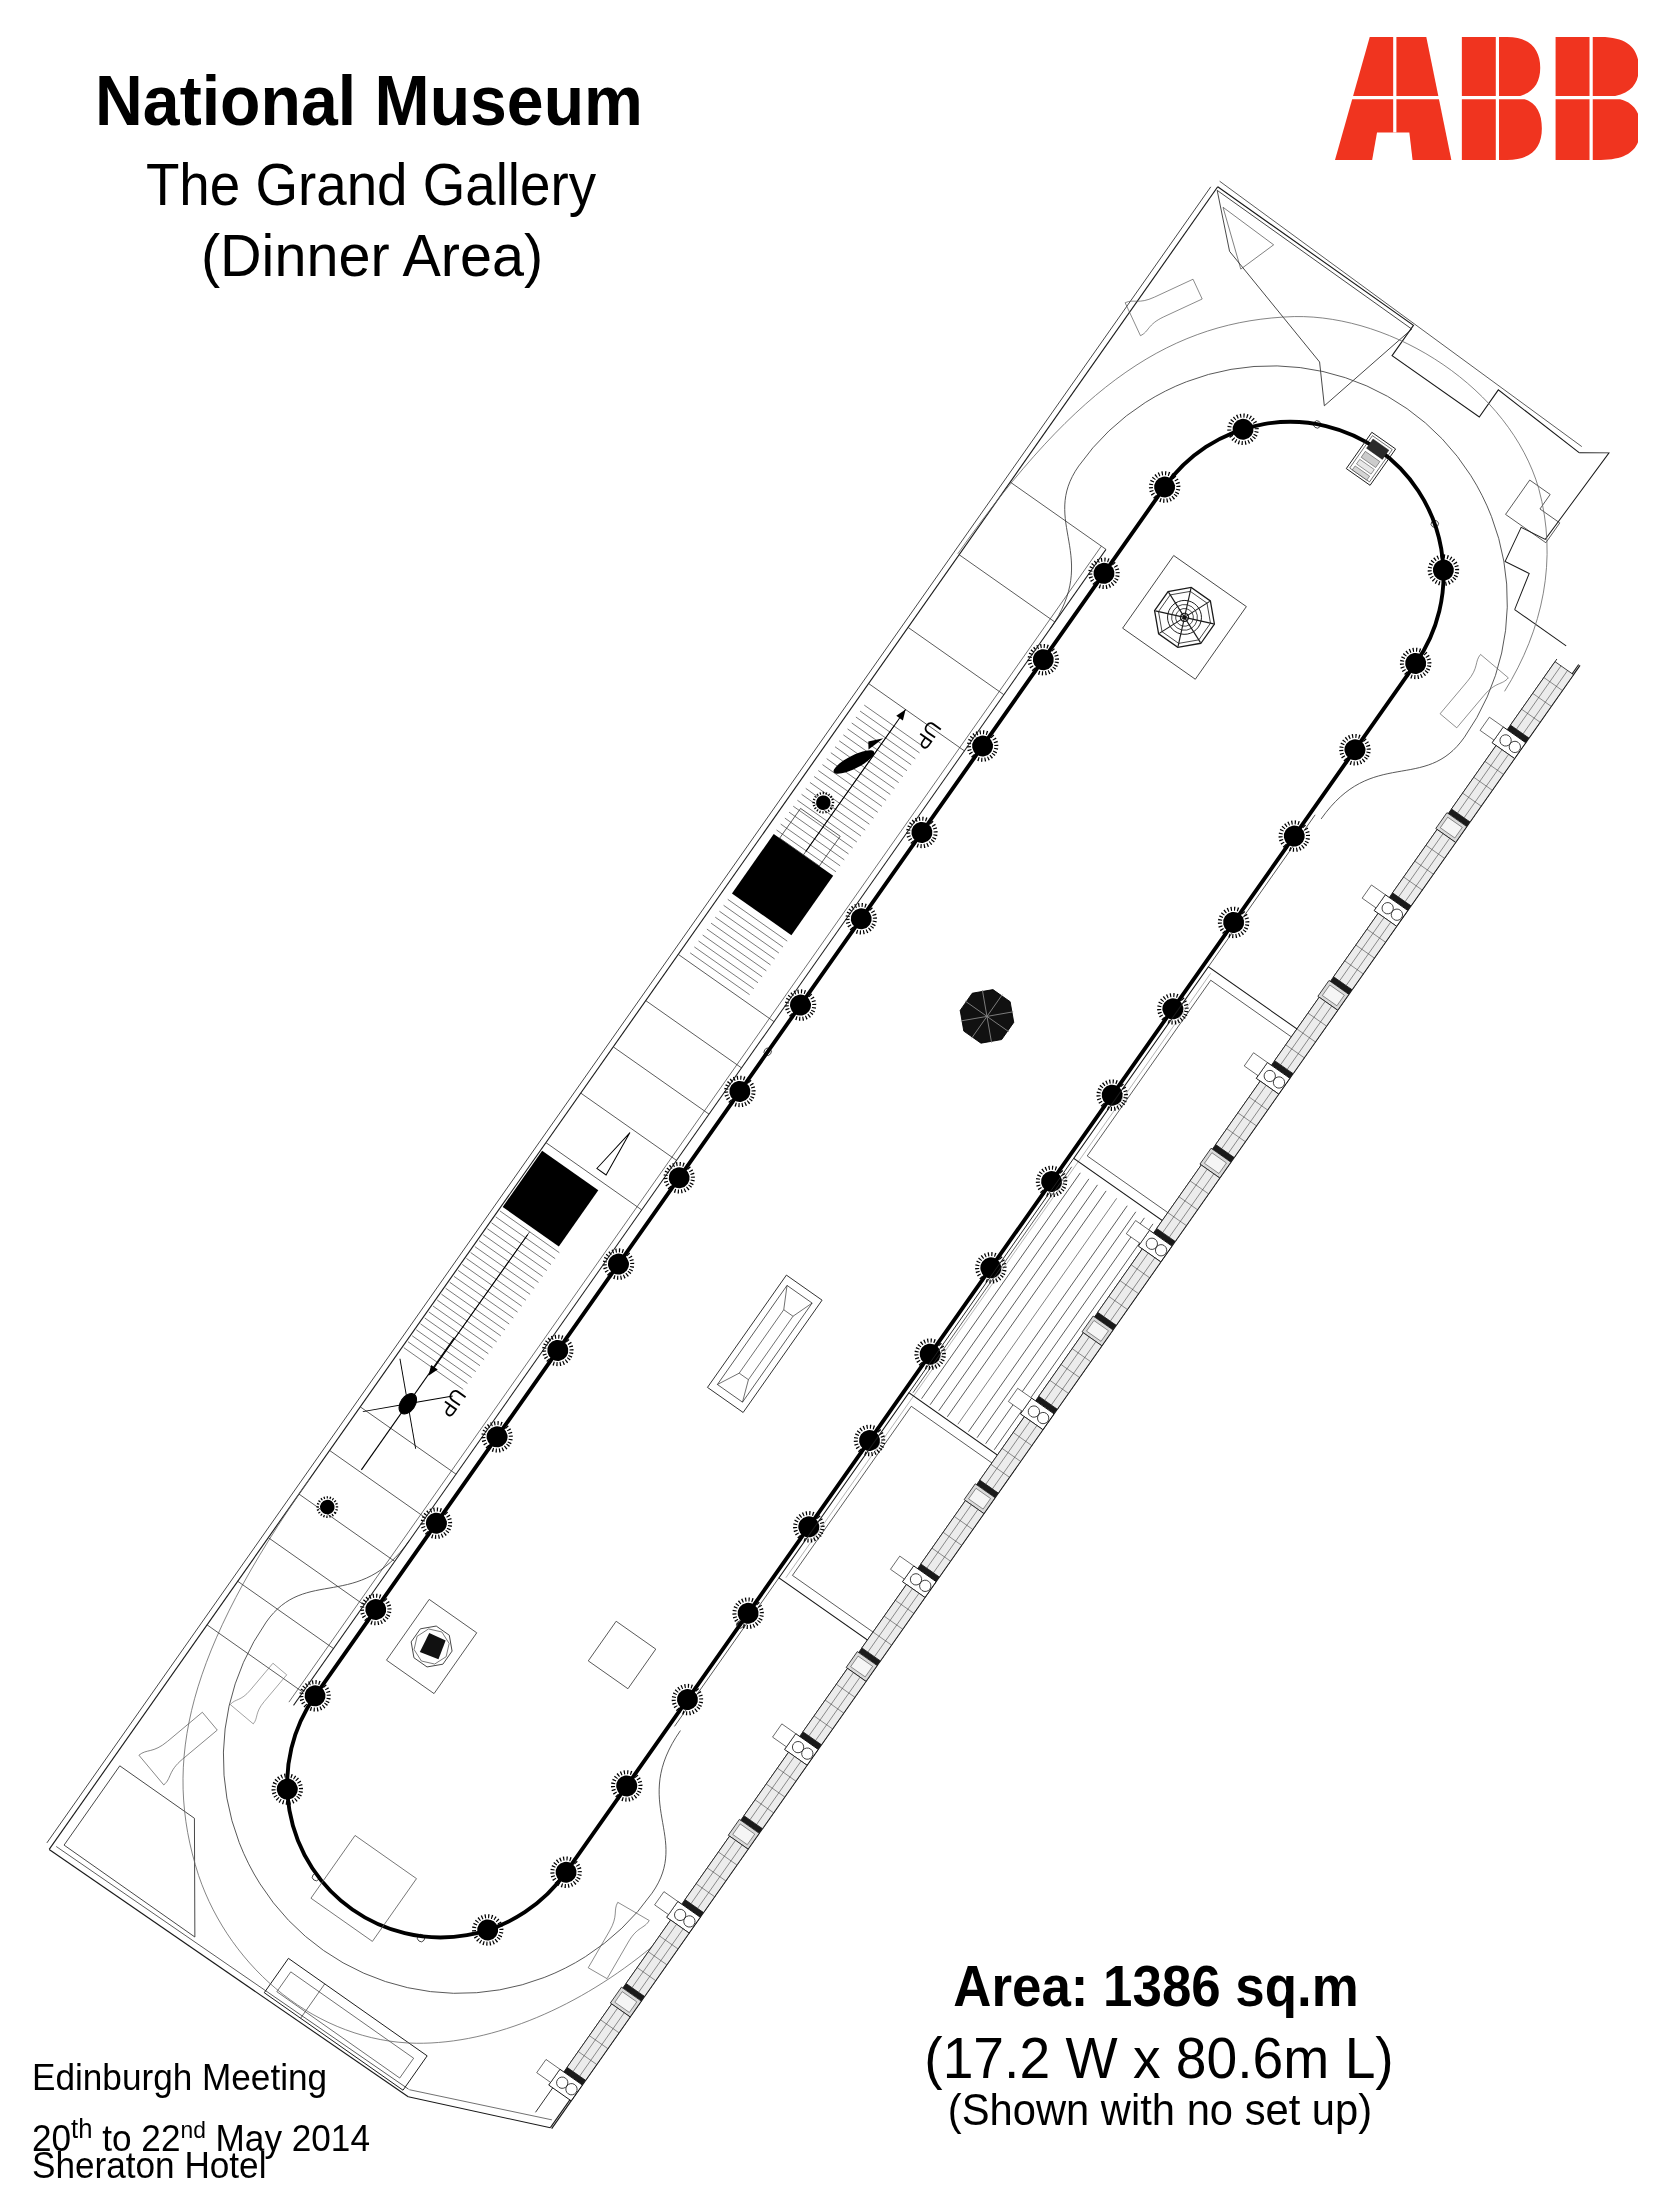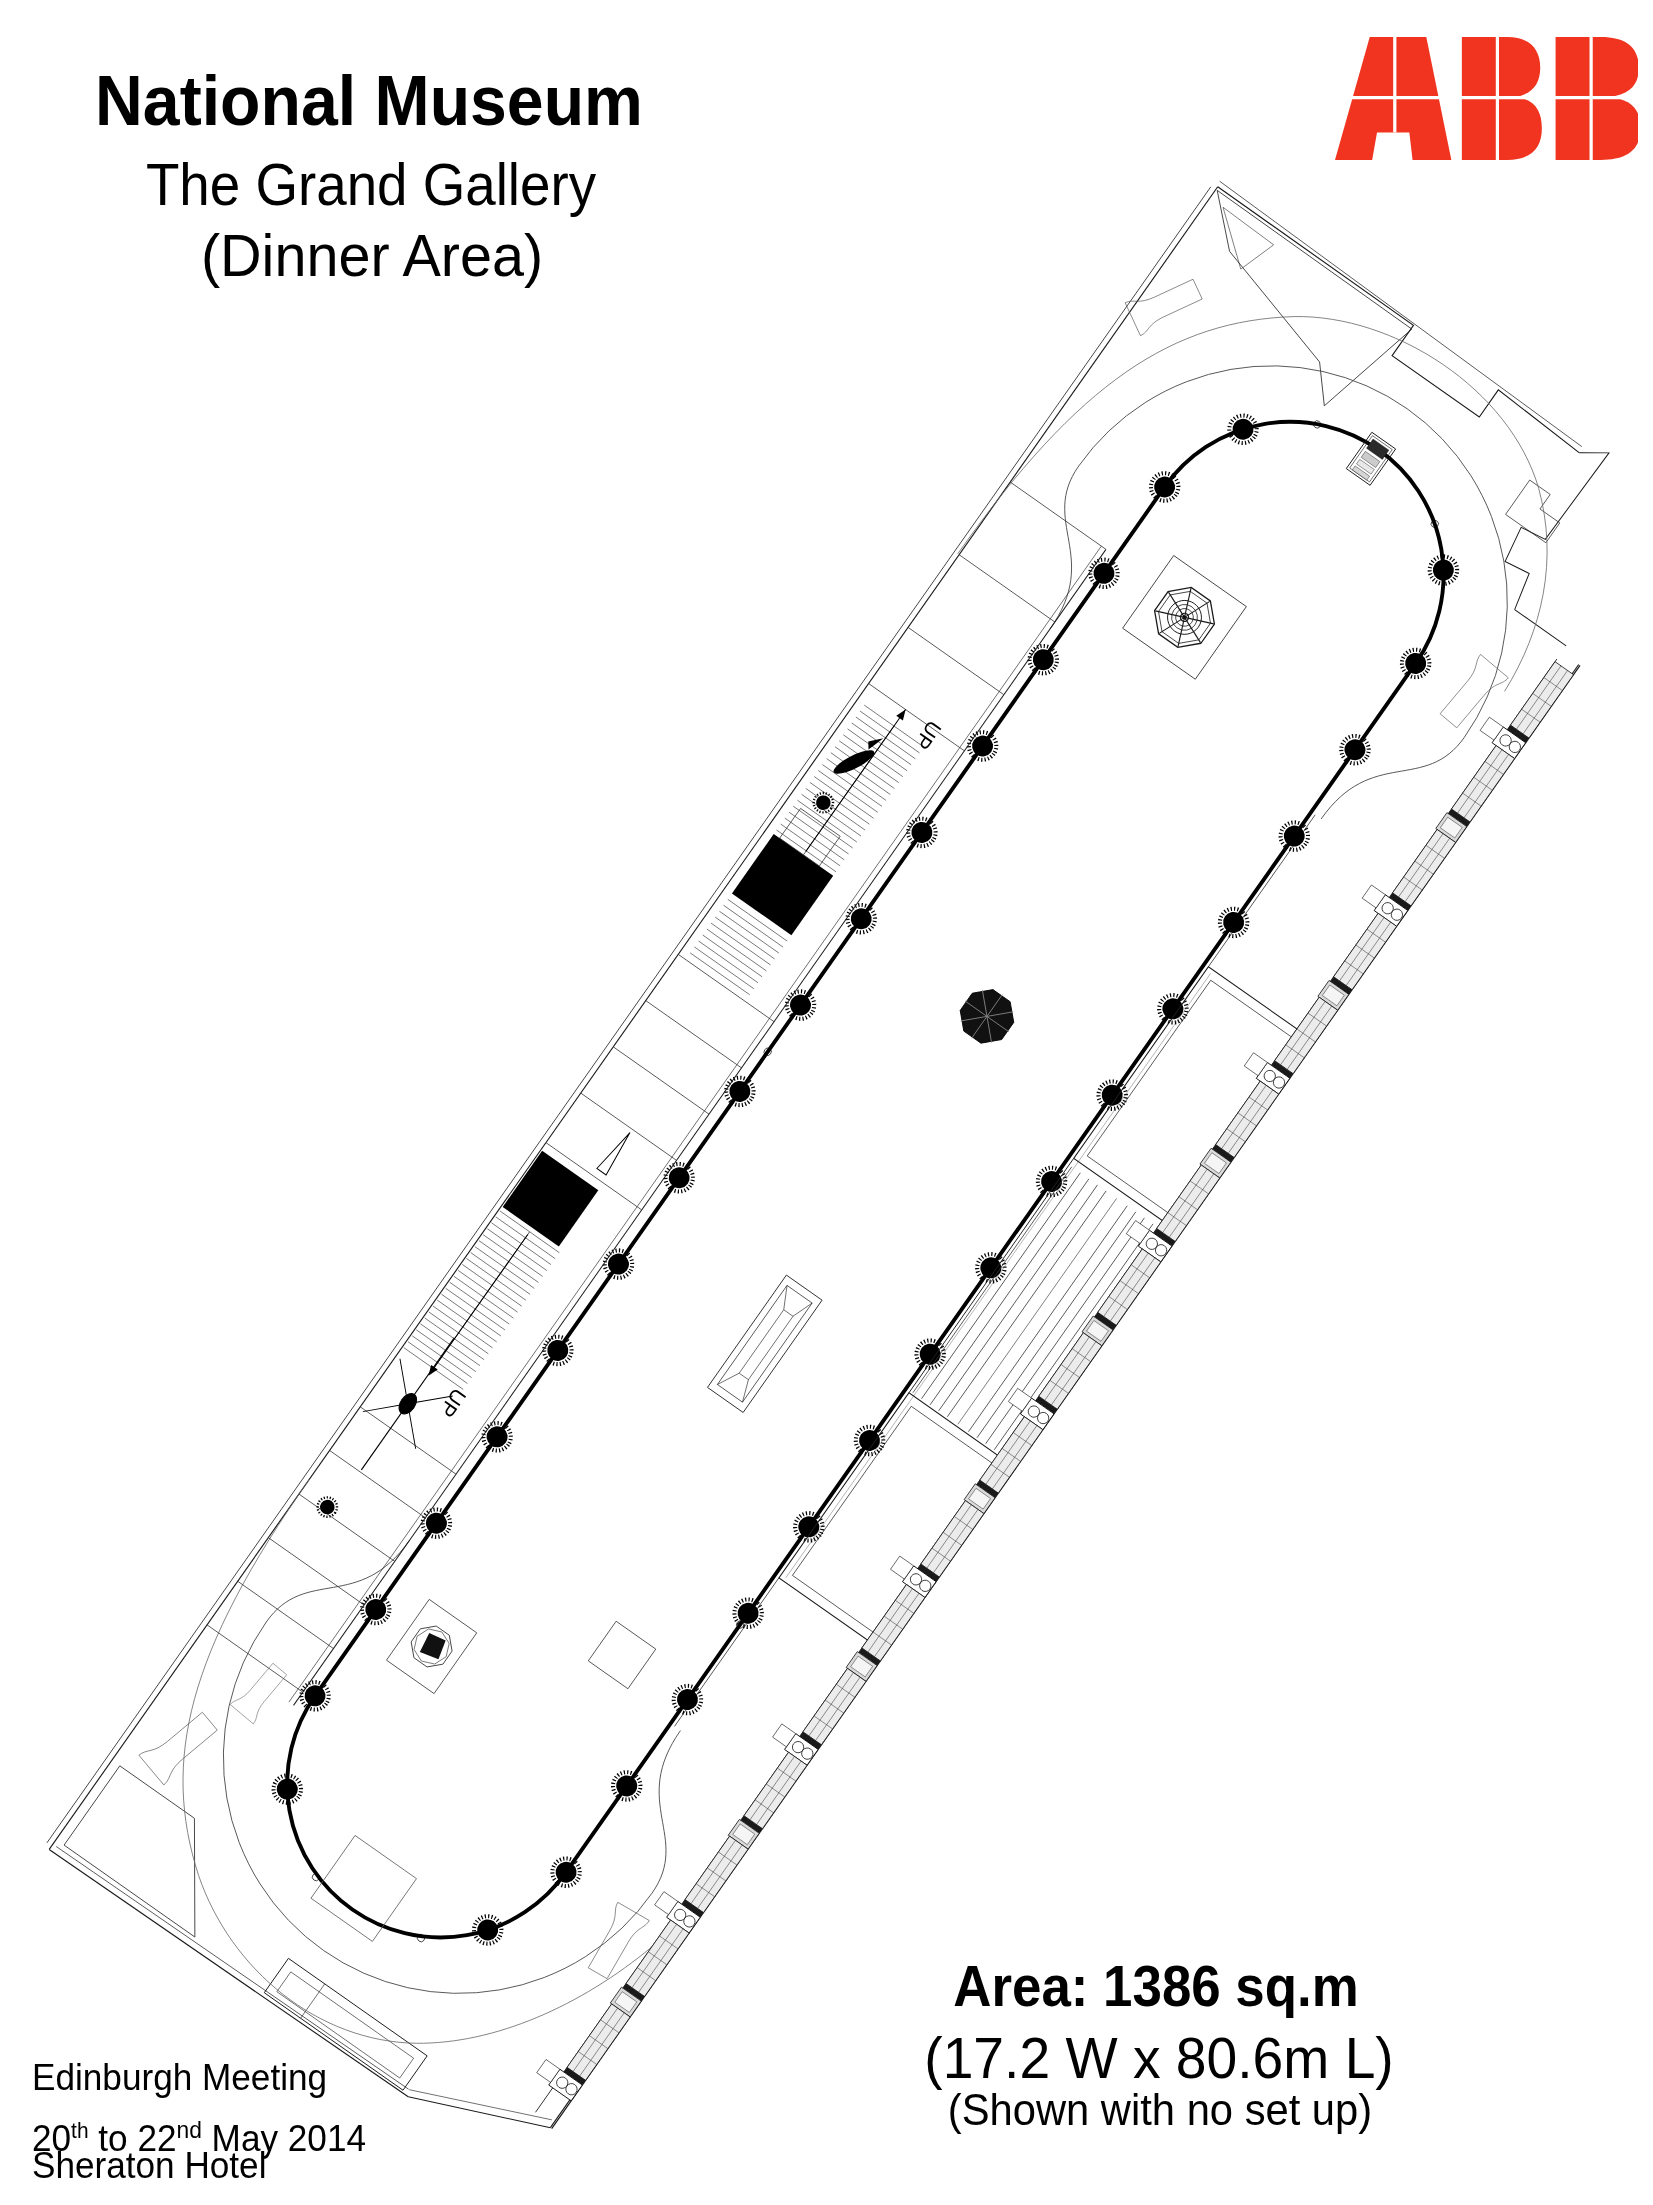--- a/index.html
+++ b/index.html
@@ -372,21 +372,21 @@
 <line x1="-2" y1="75" x2="146" y2="75"></line>
 <line x1="201" y1="-2" x2="201" y2="154"></line>
 <line x1="155" y1="75" x2="256" y2="75"></line>
 <line x1="317" y1="-2" x2="317" y2="154"></line>
 <line x1="271" y1="75" x2="377" y2="75"></line>
 </g>
 </svg>
 
 <div style="position:absolute;white-space:nowrap;font-size:37px;font-weight:normal;line-height:37px;left:32px;top:2059px;transform:scaleX(0.95);transform-origin:left top;">Edinburgh Meeting</div>
 
-<div style="position:absolute;white-space:nowrap;font-size:37px;font-weight:normal;line-height:37px;left:32px;top:2111px;transform:scaleX(0.95);transform-origin:left top;">20<sup style="font-size:22px">th</sup> to 22<sup style="font-size:24px">nd</sup> May 2014</div>
+<div style="position:absolute;white-space:nowrap;font-size:37px;font-weight:normal;line-height:37px;left:32px;top:2111px;transform:scaleX(0.95);transform-origin:left top;">20<sup style="font-size:27px">th</sup> to 22<sup style="font-size:24px">nd</sup> May 2014</div>
 
 <div style="position:absolute;white-space:nowrap;font-size:37px;font-weight:normal;line-height:37px;left:32px;top:2147px;transform:scaleX(0.95);transform-origin:left top;">Sheraton Hotel</div>
 
 <div style="position:absolute;white-space:nowrap;font-size:58px;font-weight:bold;line-height:58px;left:1156px;top:1957px;transform:translateX(-50%) scaleX(0.911);transform-origin:center top;">Area: 1386 sq.m</div>
 
 <div style="position:absolute;white-space:nowrap;font-size:58px;font-weight:normal;line-height:58px;left:1159px;top:2029px;transform:translateX(-50%) scaleX(0.952);transform-origin:center top;">(17.2 W x 80.6m L)</div>
 
 <div style="position:absolute;white-space:nowrap;font-size:45px;font-weight:normal;line-height:45px;left:1160px;top:2087px;transform:translateX(-50%) scaleX(0.927);transform-origin:center top;">(Shown with no set up)</div>
 
 </body></html>

